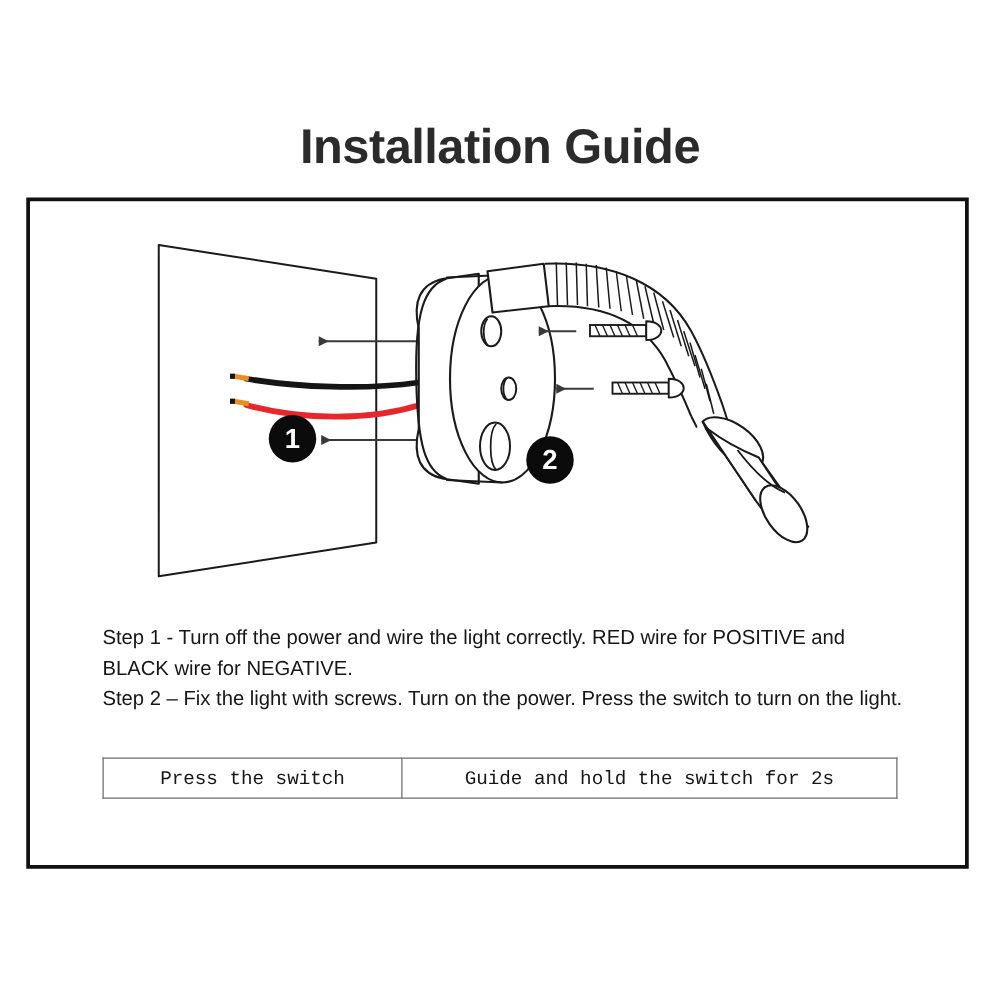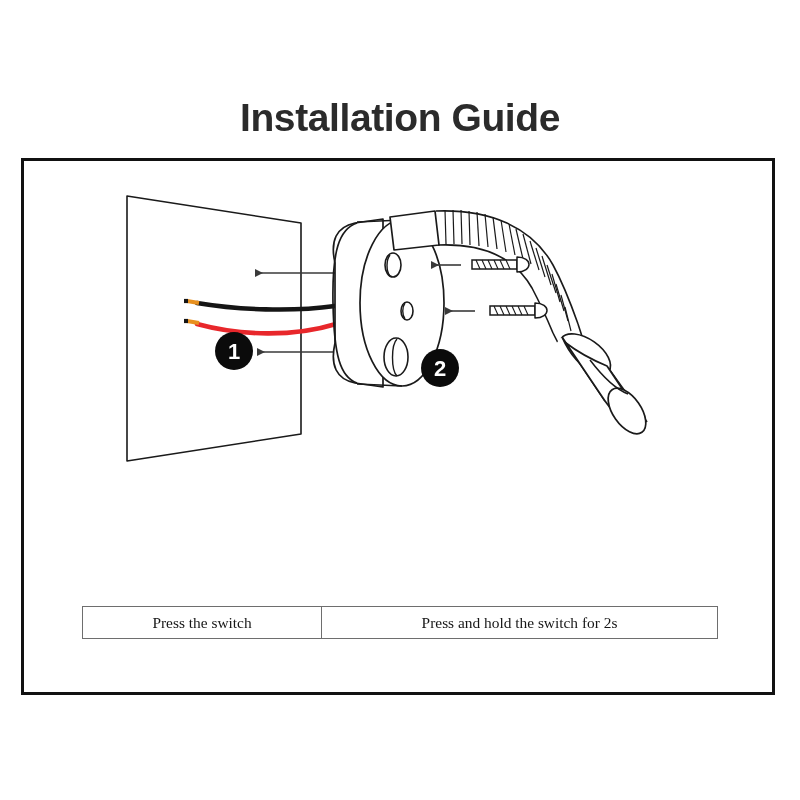--- a/index.html
+++ b/index.html
@@ -71,21 +71,21 @@
     table-layout: fixed;
     font-size: 15.4px;
     color: #161616;
   }
   .switch-table td {
     border: 1px solid #6e6e6e;
     text-align: center;
     padding: 0;
     height: 31px;
     vertical-align: middle;
-    font-family: Liberation Serif, serif;
+    font-family: Liberation Mono, monospace;
   }
   .switch-table td.col-a { width: 238px; }
   .switch-table td.col-b { width: 395px; }
 </style>
 </head>
 <body>
 
 <div class="page">
 
   <div class="page-title">Installation Guide</div>
@@ -226,24 +226,28 @@
       <g>
         <circle cx="210" cy="190" r="19" fill="#0b0b0b"></circle>
         <text x="210" y="190" fill="#ffffff" font-family="Liberation Sans, sans-serif" font-size="22" font-weight="700" text-anchor="middle" dominant-baseline="central">1</text>
       </g>
       <g>
         <circle cx="416" cy="207" r="19" fill="#0b0b0b"></circle>
         <text x="416" y="207" fill="#ffffff" font-family="Liberation Sans, sans-serif" font-size="22" font-weight="700" text-anchor="middle" dominant-baseline="central">2</text>
       </g>
     </svg>
 
+    <div class="instructions">
+      <p>Step 1 - Turn off the power and wire the light correctly. RED wire for POSITIVE and BLACK wire for NEGATIVE.</p>
+      <p>Step 2 – Fix the light with screws. Turn on the power. Press the switch to turn on the light.</p>
+    </div>
 
     <table class="switch-table">
       <tbody>
         <tr>
           <td class="col-a">Press the switch</td>
-          <td class="col-b">Press and hold the switch for 2s</td>
+          <td class="col-b">Guide and hold the switch for 2s</td>
         </tr>
       </tbody>
     </table>
 
   </div>
 </div>
 
 </body></html>

